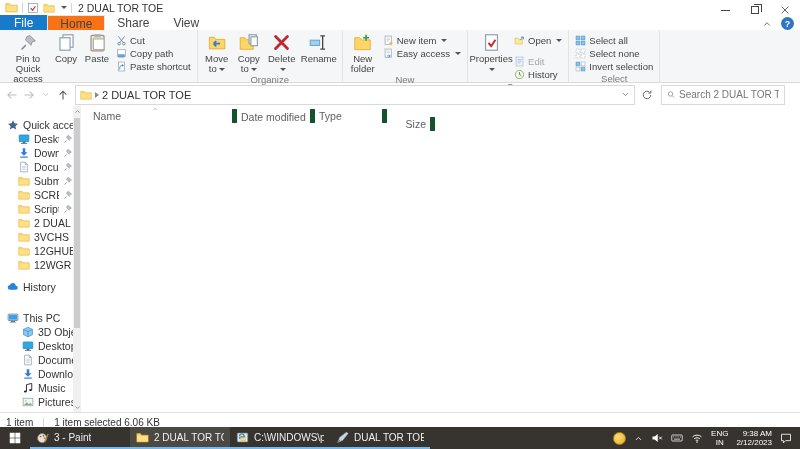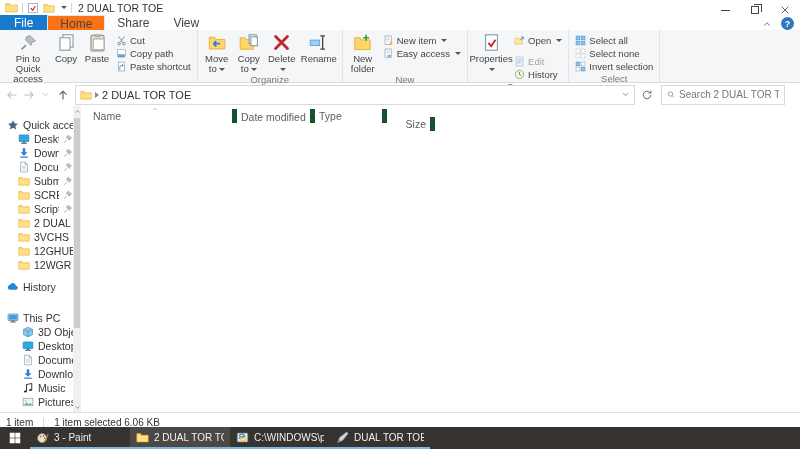--- a/index.html
+++ b/index.html
@@ -802,18 +802,44 @@
           <use href="#i-pycon"></use>
         </svg>
       <span class="task-label">C:\WINDOWS\py.exe</span>
     </div>
     <div class="task">
       <svg class="ic14">
           <use href="#i-pen"></use>
         </svg>
       <span class="task-label">DUAL TOR TOE</span>
     </div>
+    <div class="tray">
+      <span class="tray-circle"></span>
+      <svg class="ic10" style="color:#fff">
+          <use href="#i-chevup"></use>
+        </svg>
+      <svg class="ic12">
+          <use href="#i-speakermute"></use>
+        </svg>
+      <svg class="ic12">
+          <use href="#i-keyboard"></use>
+        </svg>
+      <svg class="ic12">
+          <use href="#i-wifi"></use>
+        </svg>
+      <div class="tray-text">
+        <div>ENG</div>
+        <div>IN</div>
+      </div>
+      <div class="tray-clock">
+        <div>9:38 AM</div>
+        <div>2/12/2023</div>
+      </div>
+      <svg class="ic12">
+          <use href="#i-bubble"></use>
+        </svg>
+    </div>
   </div>
 
 </div>
 
 
 
 
 </body></html>

